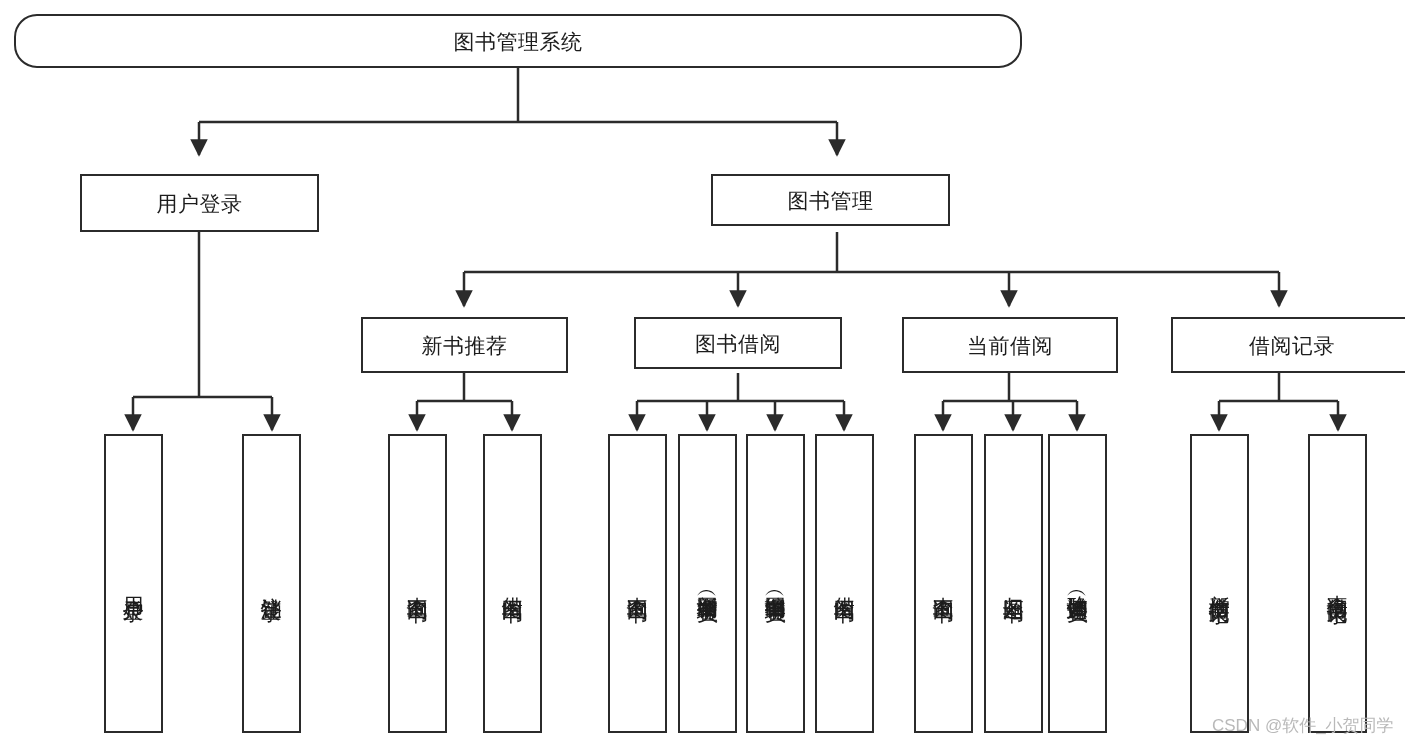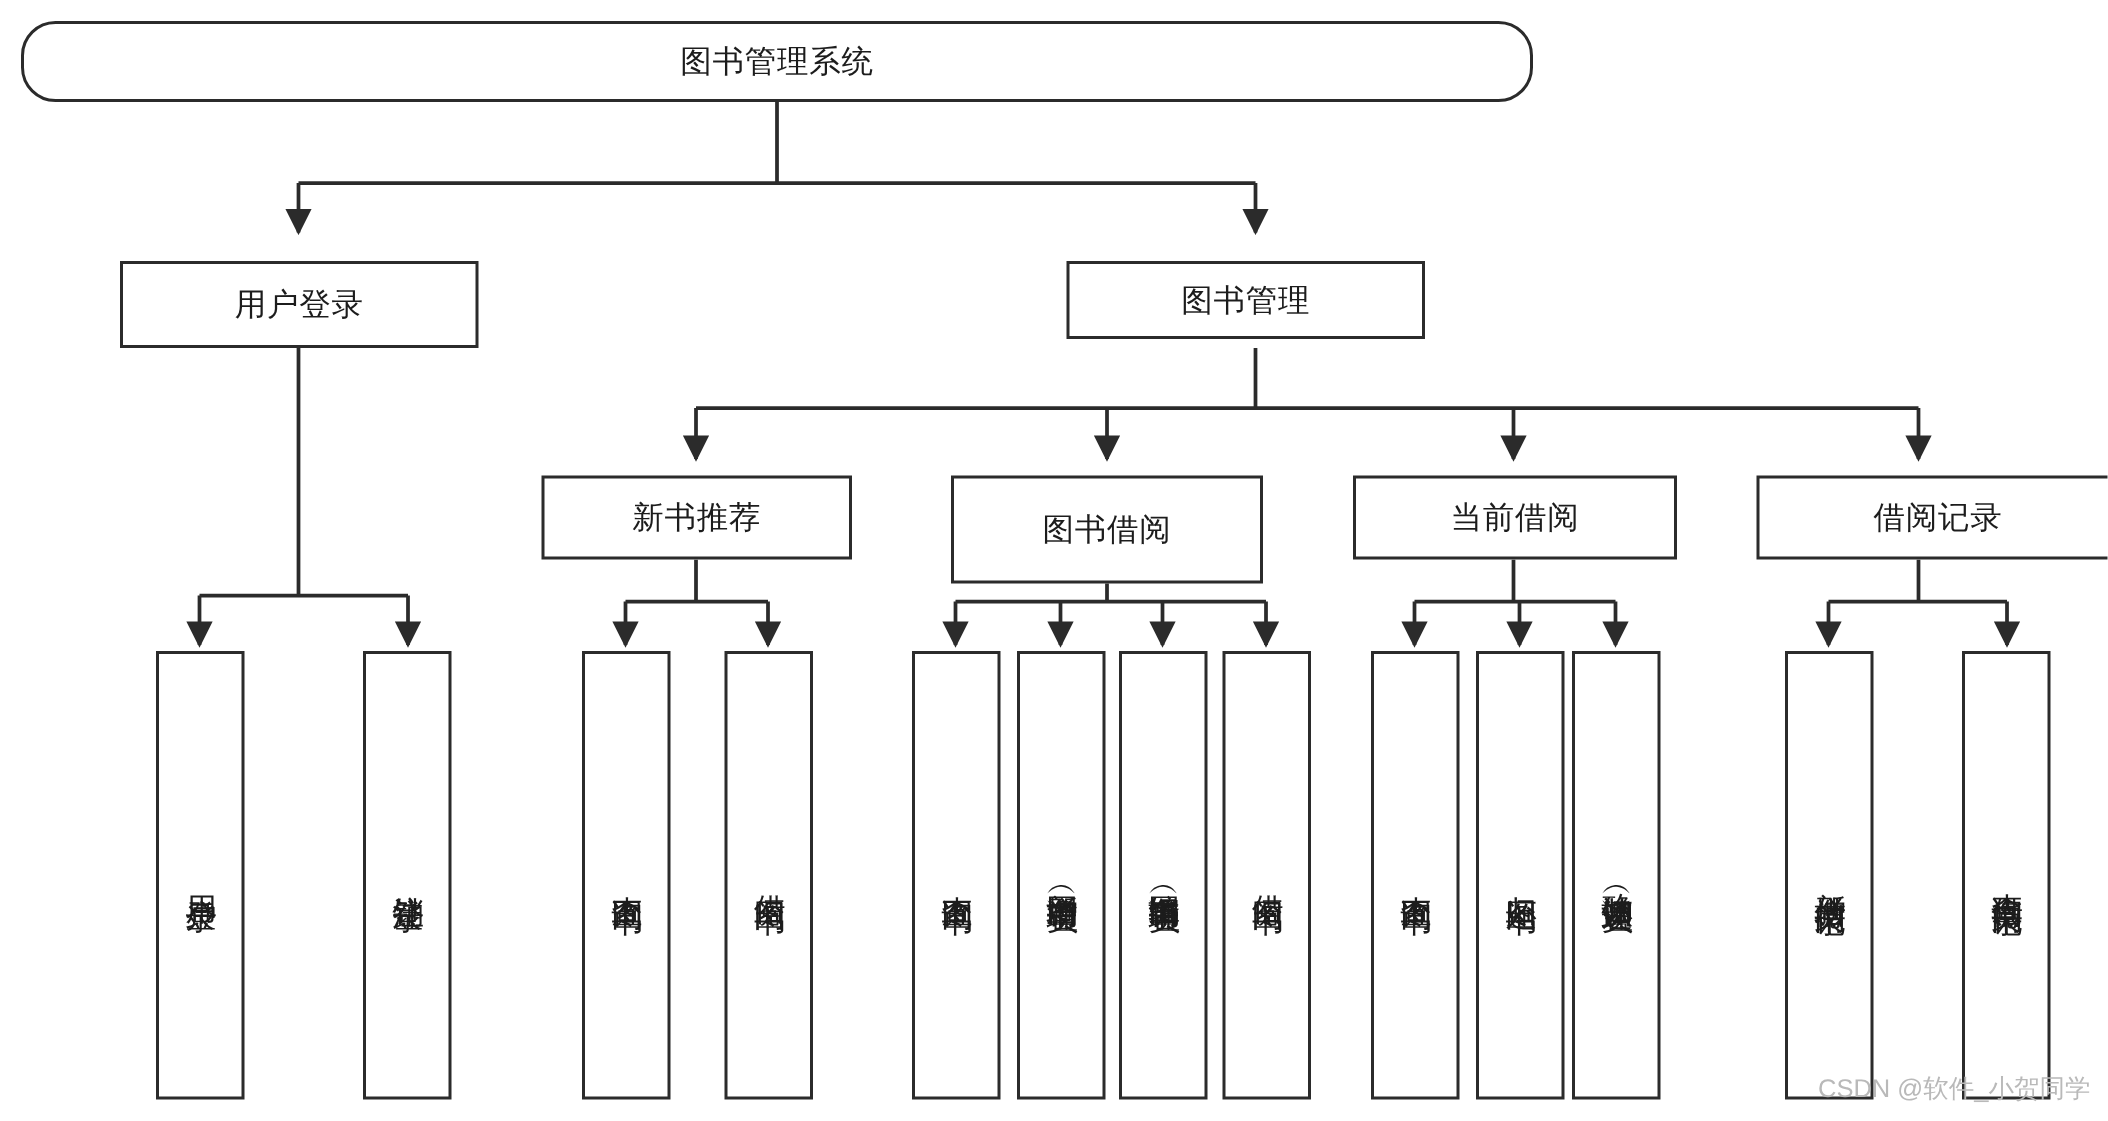--- a/index.html
+++ b/index.html
@@ -148,21 +148,21 @@
   </div>
 
   <div class="node-box level1" style="left:711px; top:174px; width:239px; height:52px;">
     <span class="node-label-h">图书管理</span>
   </div>
 
   <div class="node-box level2" style="left:361px; top:317px; width:207px; height:56px;">
     <span class="node-label-h">新书推荐</span>
   </div>
 
-  <div class="node-box level2" style="left:634px; top:317px; width:208px; height:72px;">
+  <div class="node-box level2" style="left:634px; top:317px; width:208px; height:52px;">
     <span class="node-label-h">图书借阅</span>
   </div>
 
   <div class="node-box level2" style="left:902px; top:317px; width:216px; height:56px;">
     <span class="node-label-h">当前借阅</span>
   </div>
 
   <div class="node-box level2" style="left:1171px; top:317px; width:242px; height:56px;">
     <span class="node-label-h">借阅记录</span>
   </div>

